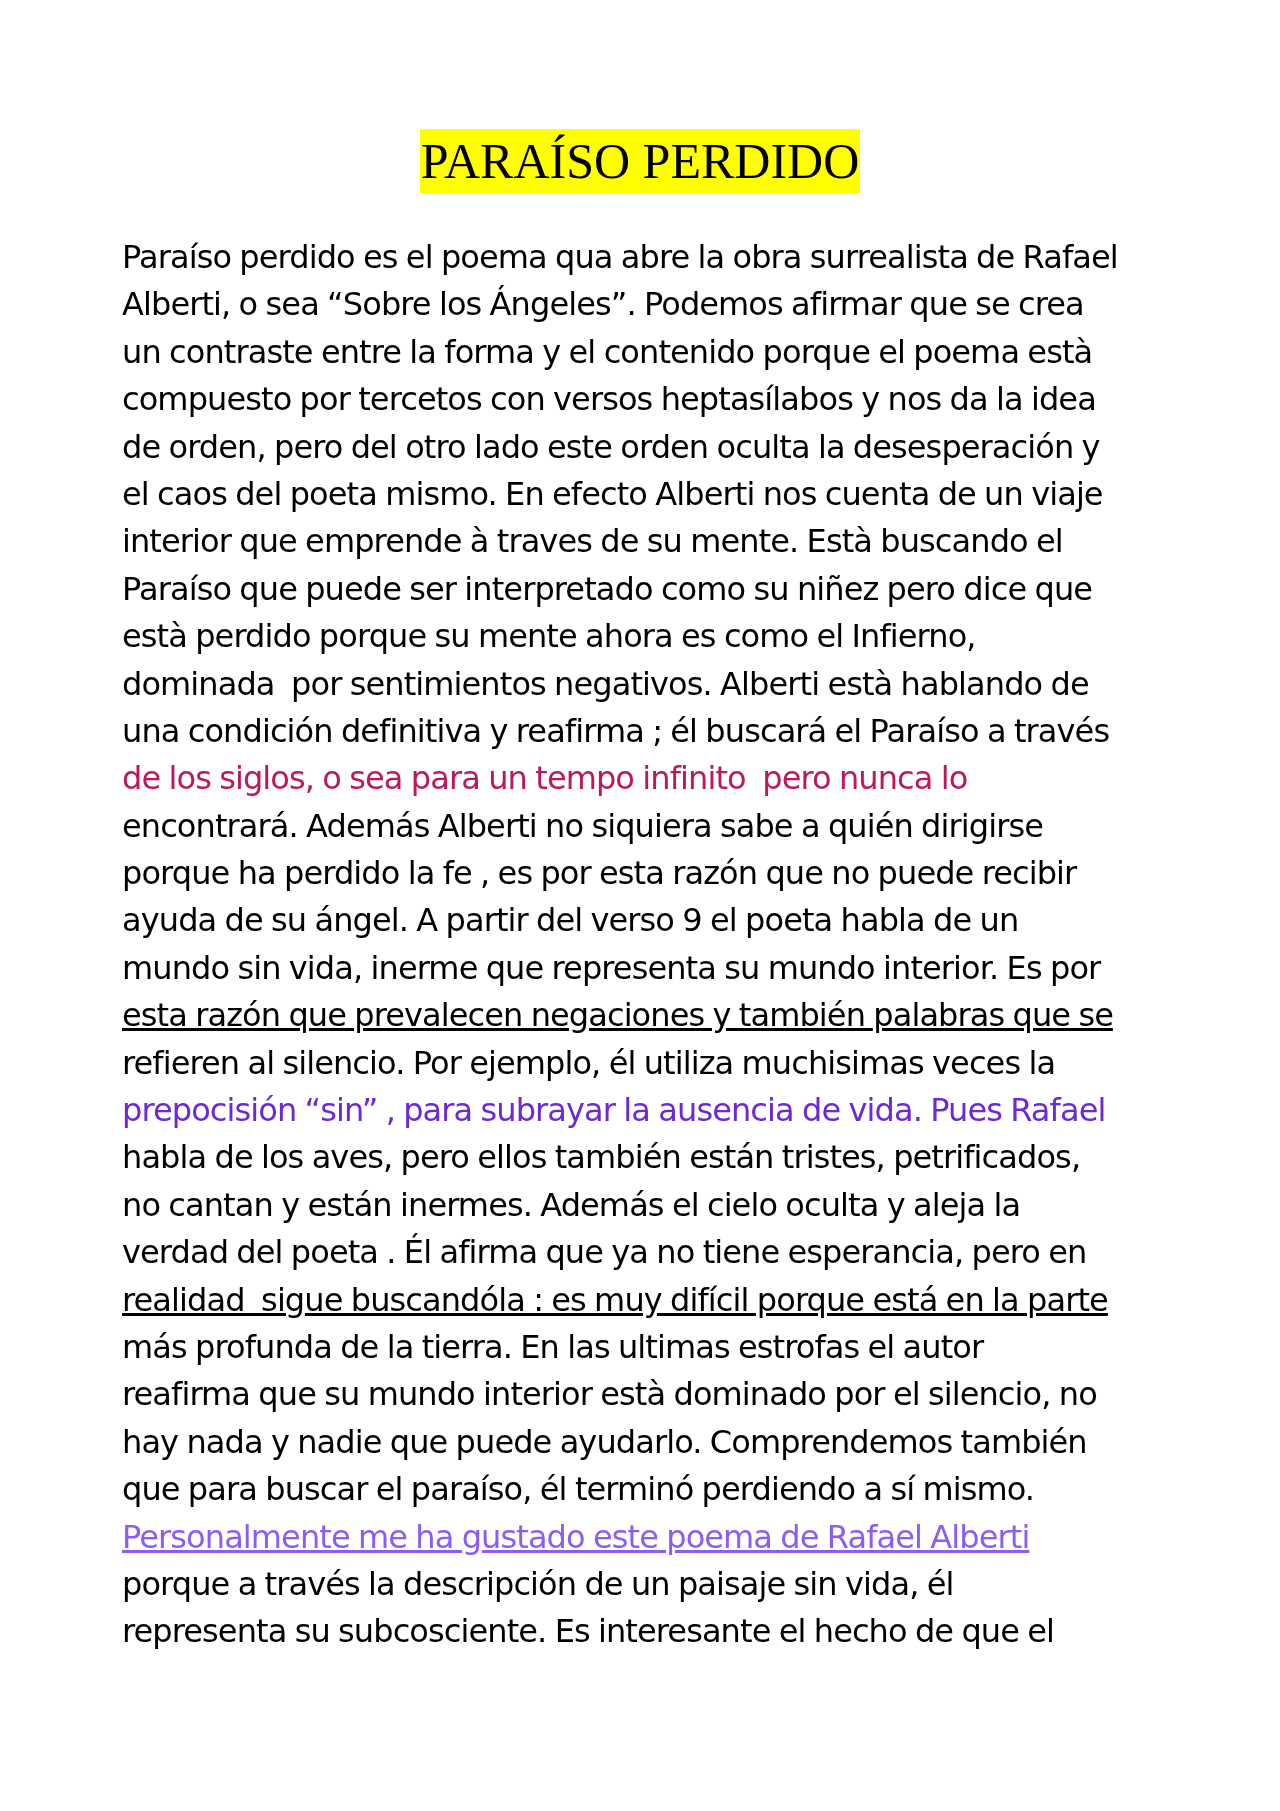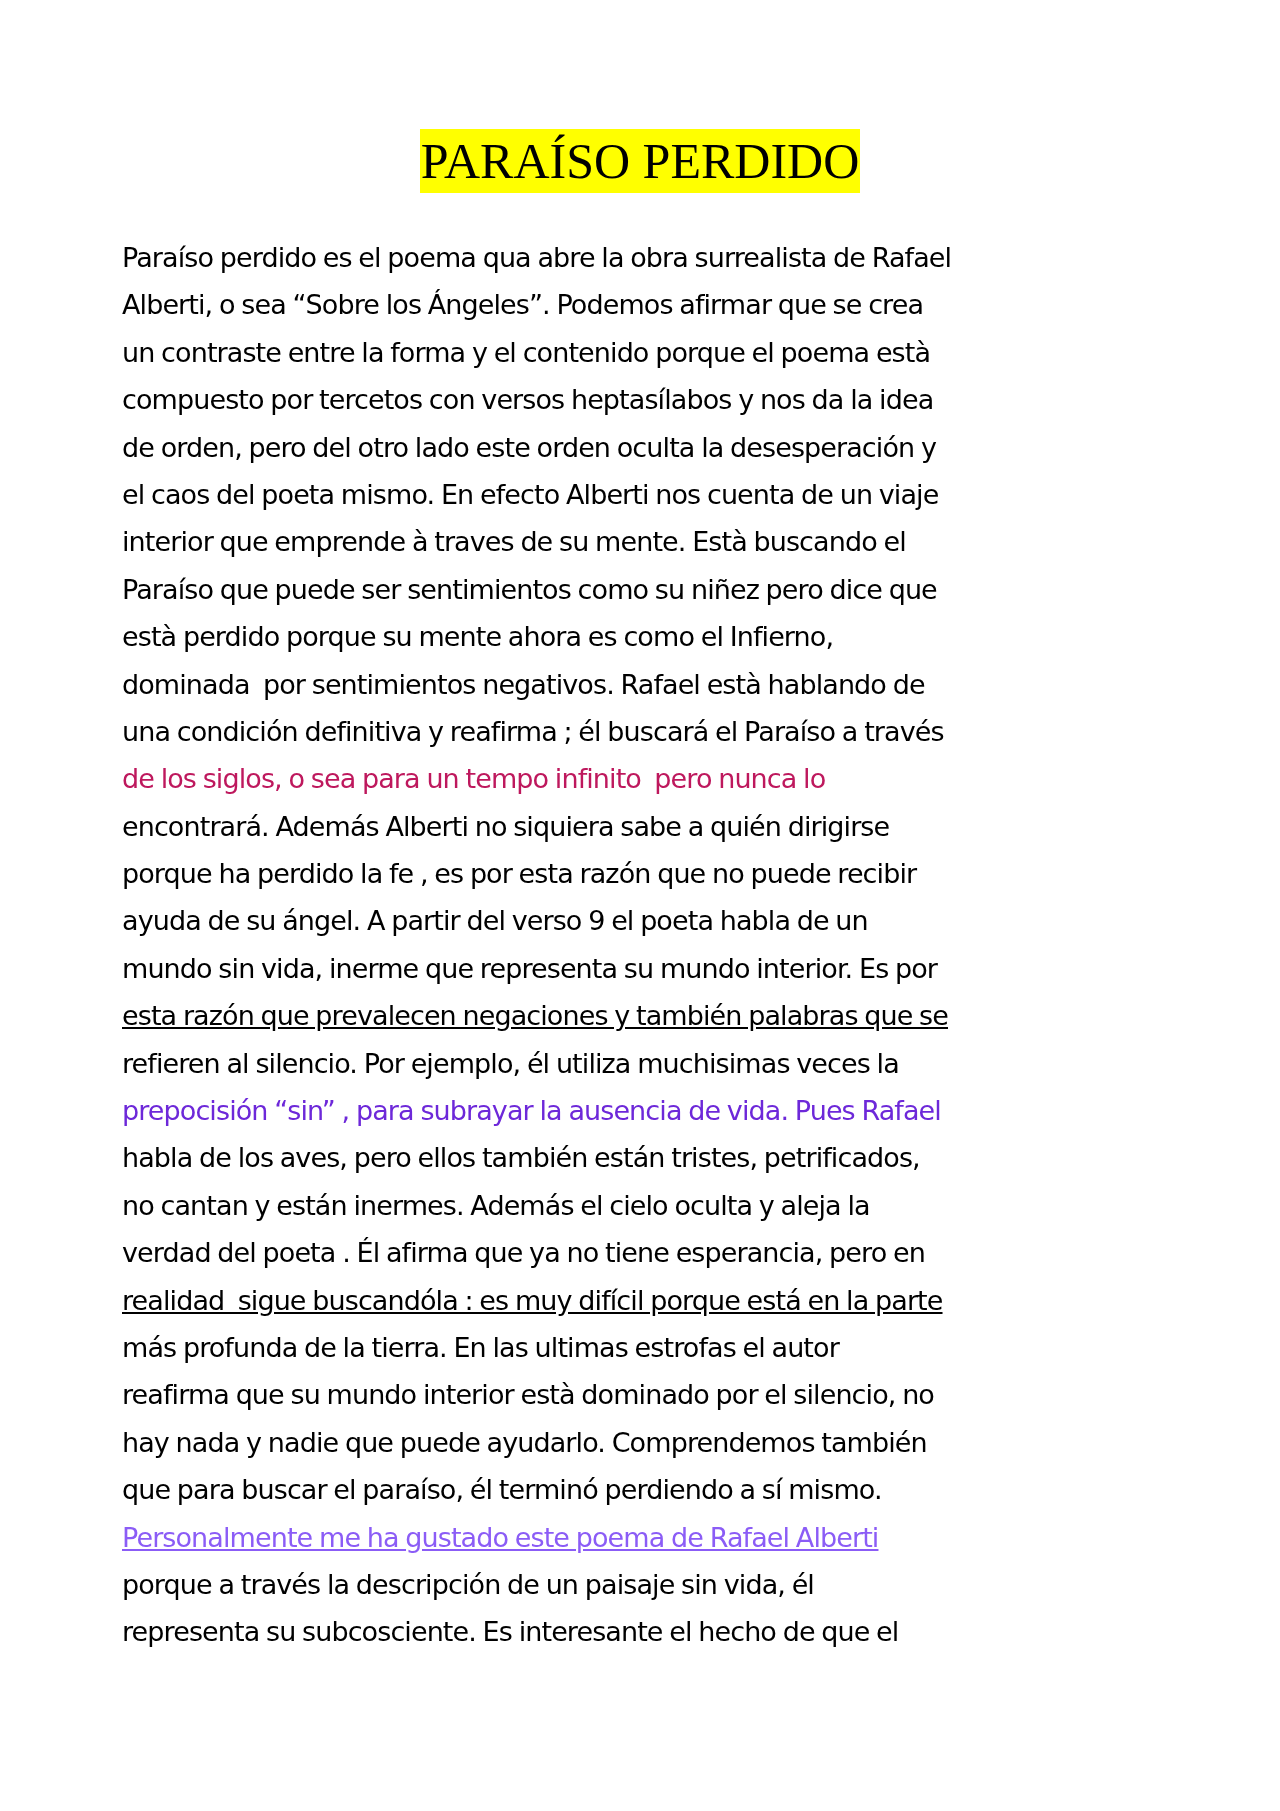--- a/index.html
+++ b/index.html
@@ -35,21 +35,21 @@
       line-height: 64px;
       color: #000000;
       padding: 0 1px;
     }
     .body-text {
       position: absolute;
       left: 122px;
       top: 226px;
       width: 1060px;
       font-family: "DejaVu Sans", "Liberation Sans", sans-serif;
-      font-size: 27px;
+      font-size: 32px;
       line-height: 47.4px;
       color: #000000;
       letter-spacing: -0.9px;
       word-spacing: -1px;
     }
     .line {
       display: block;
       white-space: pre;
       height: 47.4px;
     }
@@ -63,23 +63,23 @@
   </div>
 
   <div class="body-text">
     <span class="line" style="color: rgb(0, 0, 0);">Paraíso perdido es el poema qua abre la obra surrealista de Rafael</span>
     <span class="line" style="color: rgb(0, 0, 0);">Alberti, o sea “Sobre los Ángeles”. Podemos afirmar que se crea</span>
     <span class="line" style="color: rgb(0, 0, 0);">un contraste entre la forma y el contenido porque el poema està</span>
     <span class="line" style="color: rgb(0, 0, 0);">compuesto por tercetos con versos heptasílabos y nos da la idea</span>
     <span class="line" style="color: rgb(0, 0, 0);">de orden, pero del otro lado este orden oculta la desesperación y</span>
     <span class="line" style="color: rgb(0, 0, 0);">el caos del poeta mismo. En efecto Alberti nos cuenta de un viaje</span>
     <span class="line" style="color: rgb(0, 0, 0);">interior que emprende à traves de su mente. Està buscando el</span>
-    <span class="line" style="color: rgb(0, 0, 0);">Paraíso que puede ser sentimientos como su niñez pero dice que</span>
+    <span class="line" style="color: rgb(0, 0, 0);">Paraíso que puede ser interpretado como su niñez pero dice que</span>
     <span class="line" style="color: rgb(0, 0, 0);">està perdido porque su mente ahora es como el Infierno,</span>
-    <span class="line" style="color: rgb(0, 0, 0);">dominada  por sentimientos negativos. Rafael està hablando de</span>
+    <span class="line" style="color: rgb(0, 0, 0);">dominada  por sentimientos negativos. Alberti està hablando de</span>
     <span class="line" style="color: rgb(0, 0, 0);">una condición definitiva y reafirma ; él buscará el Paraíso a través</span>
     <span class="line" style="color: #be185d;">de los siglos, o sea para un tempo infinito  pero nunca lo</span>
     <span class="line" style="color: rgb(0, 0, 0);">encontrará. Además Alberti no siquiera sabe a quién dirigirse</span>
     <span class="line" style="color: rgb(0, 0, 0);">porque ha perdido la fe , es por esta razón que no puede recibir</span>
     <span class="line" style="color: rgb(0, 0, 0);">ayuda de su ángel. A partir del verso 9 el poeta habla de un</span>
     <span class="line" style="color: rgb(0, 0, 0);">mundo sin vida, inerme que representa su mundo interior. Es por</span>
     <span class="line" style="color: rgb(0, 0, 0); text-decoration: underline;">esta razón que prevalecen negaciones y también palabras que se</span>
     <span class="line" style="color: rgb(0, 0, 0);">refieren al silencio. Por ejemplo, él utiliza muchisimas veces la</span>
     <span class="line" style="color: #6d28d9;">prepocisión “sin” , para subrayar la ausencia de vida. Pues Rafael</span>
     <span class="line" style="color: rgb(0, 0, 0);">habla de los aves, pero ellos también están tristes, petrificados,</span>

